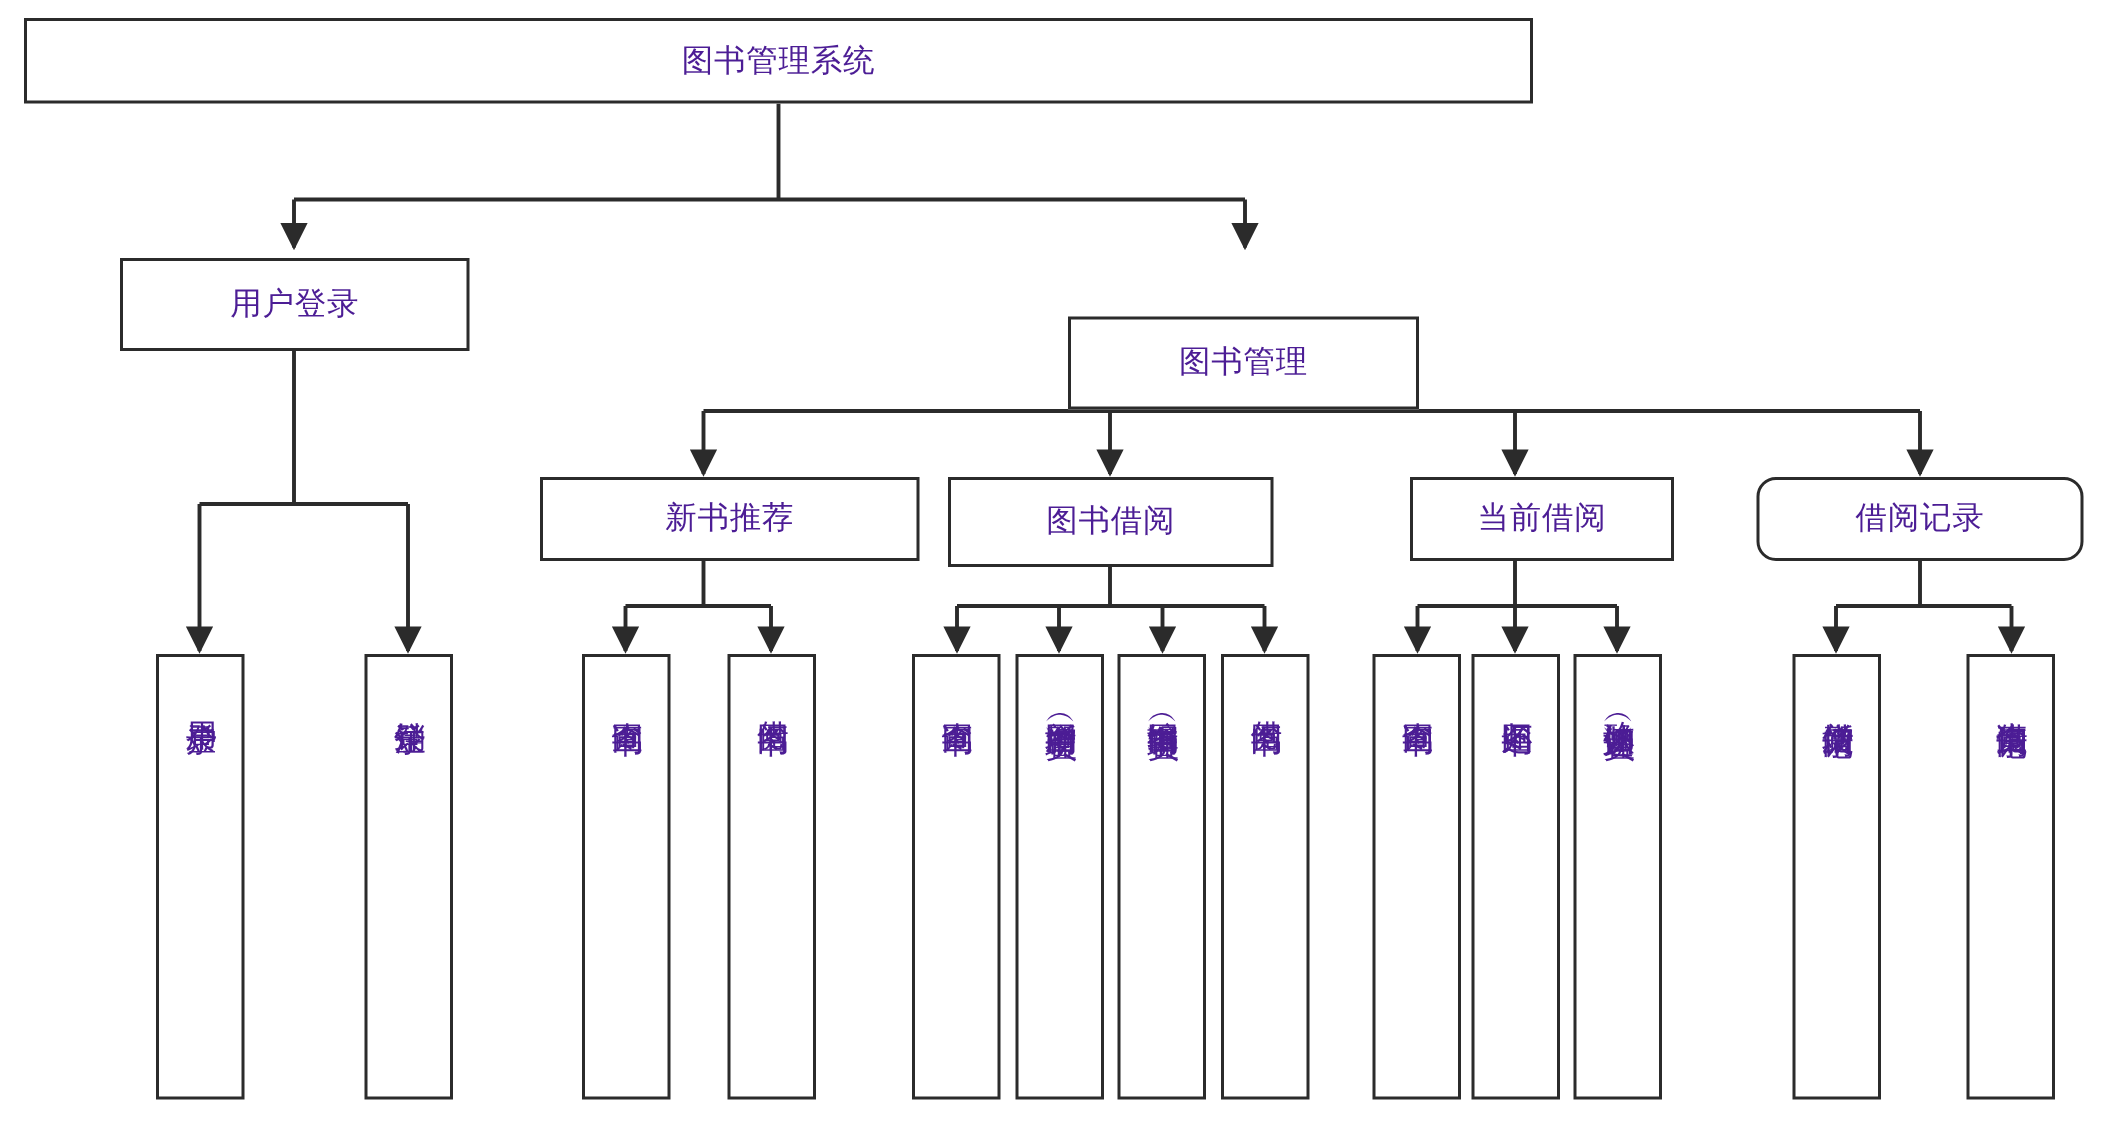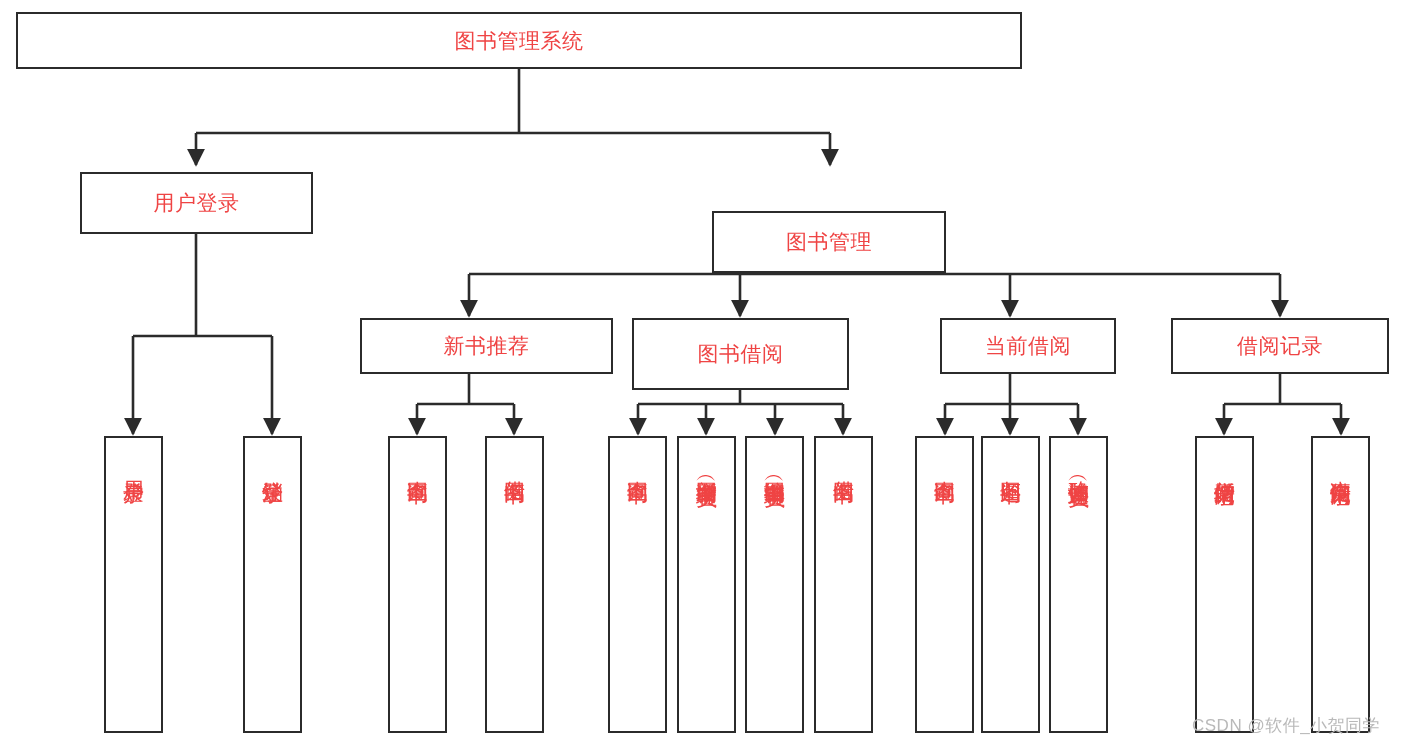--- a/index.html
+++ b/index.html
@@ -26,21 +26,21 @@
     pointer-events: none;
   }
   .node {
     position: absolute;
     box-sizing: border-box;
     background: #ffffff;
     border: 2px solid #2b2b2b;
     display: flex;
     align-items: center;
     justify-content: center;
-    color: #ef4444;
+    color: #4c1d95;
   }
   .node-h {
     font-size: 21px;
     line-height: 1.2;
     letter-spacing: 0.5px;
     white-space: nowrap;
   }
   .node-v {
     align-items: flex-start;
     padding-top: 26px;
@@ -123,27 +123,27 @@
   <div class="node node-h" style="left:80px; top:172px; width:233px; height:62px;">
     <span>用户登录</span>
   </div>
   <div class="node node-h" style="left:712px; top:172px; width:234px; height:62px;margin-top:39px;">
     <span>图书管理</span>
   </div>
 
   <div class="node node-h" style="left:360px; top:318px; width:253px; height:56px;">
     <span>新书推荐</span>
   </div>
-  <div class="node node-h" style="left:632px; top:318px; width:217px; height:72px;">
+  <div class="node node-h" style="left:632px; top:318px; width:217px; height:60px;">
     <span>图书借阅</span>
   </div>
   <div class="node node-h" style="left:940px; top:318px; width:176px; height:56px;">
     <span>当前借阅</span>
   </div>
-  <div class="node node-h" style="left:1171px; top:318px; width:218px; height:56px;">
+  <div class="node node-h" style="left:1171px; top:318px; width:218px; height:56px;border-radius:13px;">
     <span>借阅记录</span>
   </div>
 
   <div class="node node-v" style="left:104px; top:436px; width:59px; height:297px;">
     <span class="vlabel">用户登录</span>
   </div>
   <div class="node node-v" style="left:243px; top:436px; width:59px; height:297px;">
     <span class="vlabel">注销登录</span>
   </div>
 
@@ -177,15 +177,14 @@
     <span class="vlabel">确认归还（管理员）</span>
   </div>
 
   <div class="node node-v" style="left:1195px; top:436px; width:59px; height:297px;">
     <span class="vlabel">新增借阅记录</span>
   </div>
   <div class="node node-v" style="left:1311px; top:436px; width:59px; height:297px;">
     <span class="vlabel">查询借阅记录</span>
   </div>
 
-  <div class="watermark" style="left:1192px; top:714px;">CSDN @软件_小贺同学</div>
 
 </div>
 
 </body></html>

